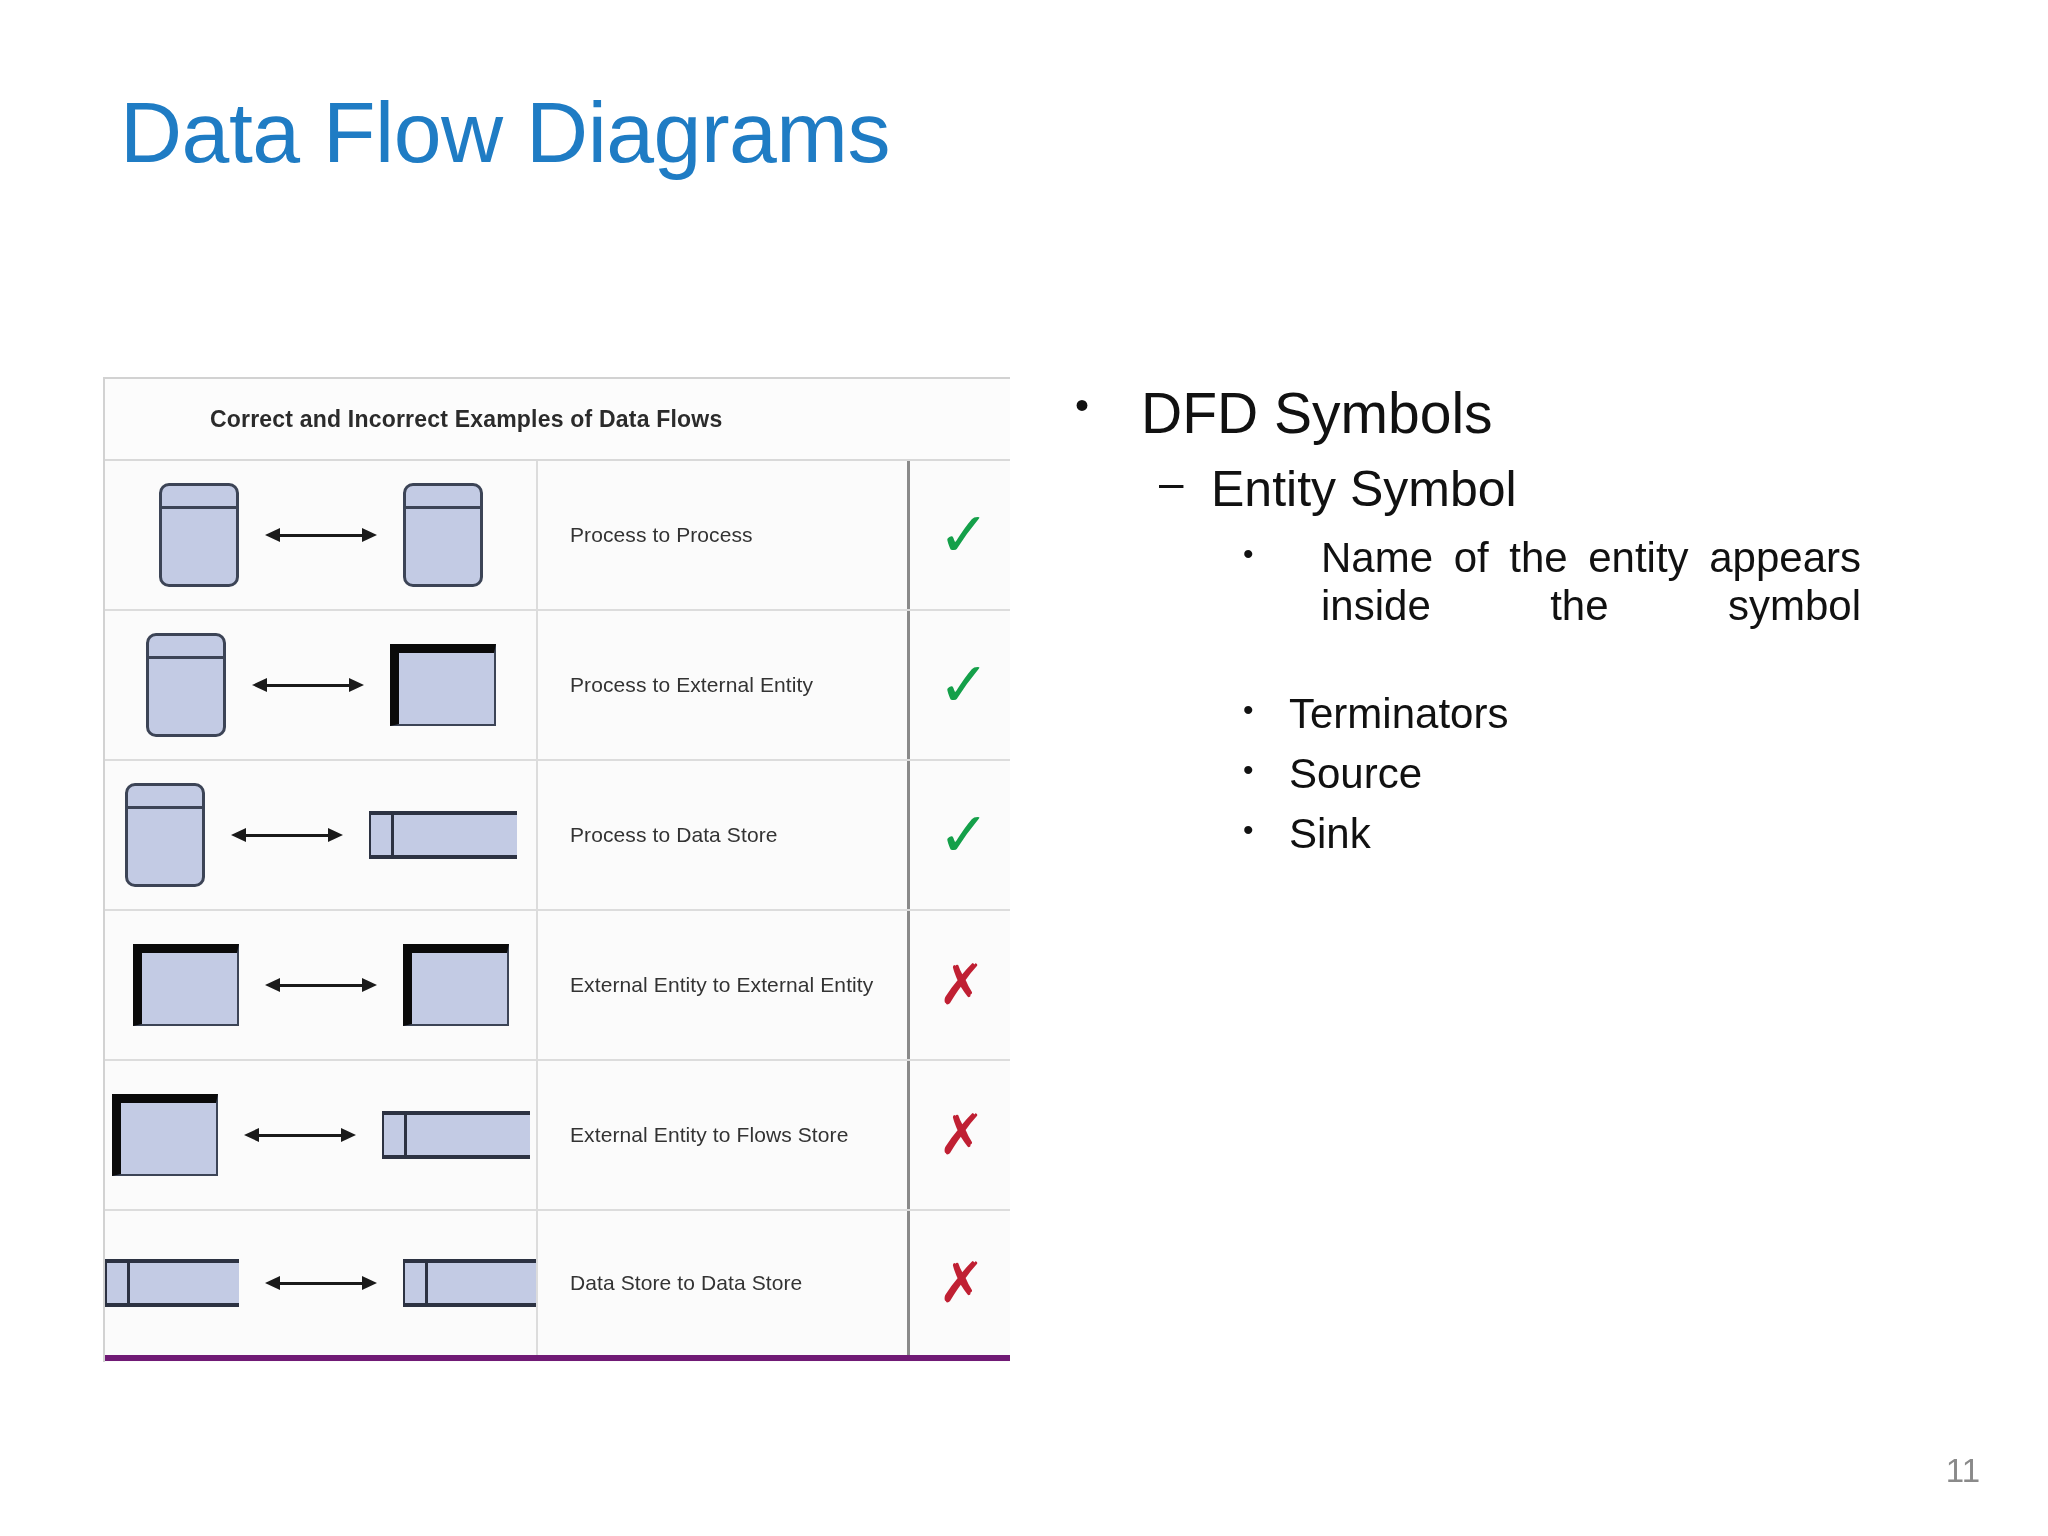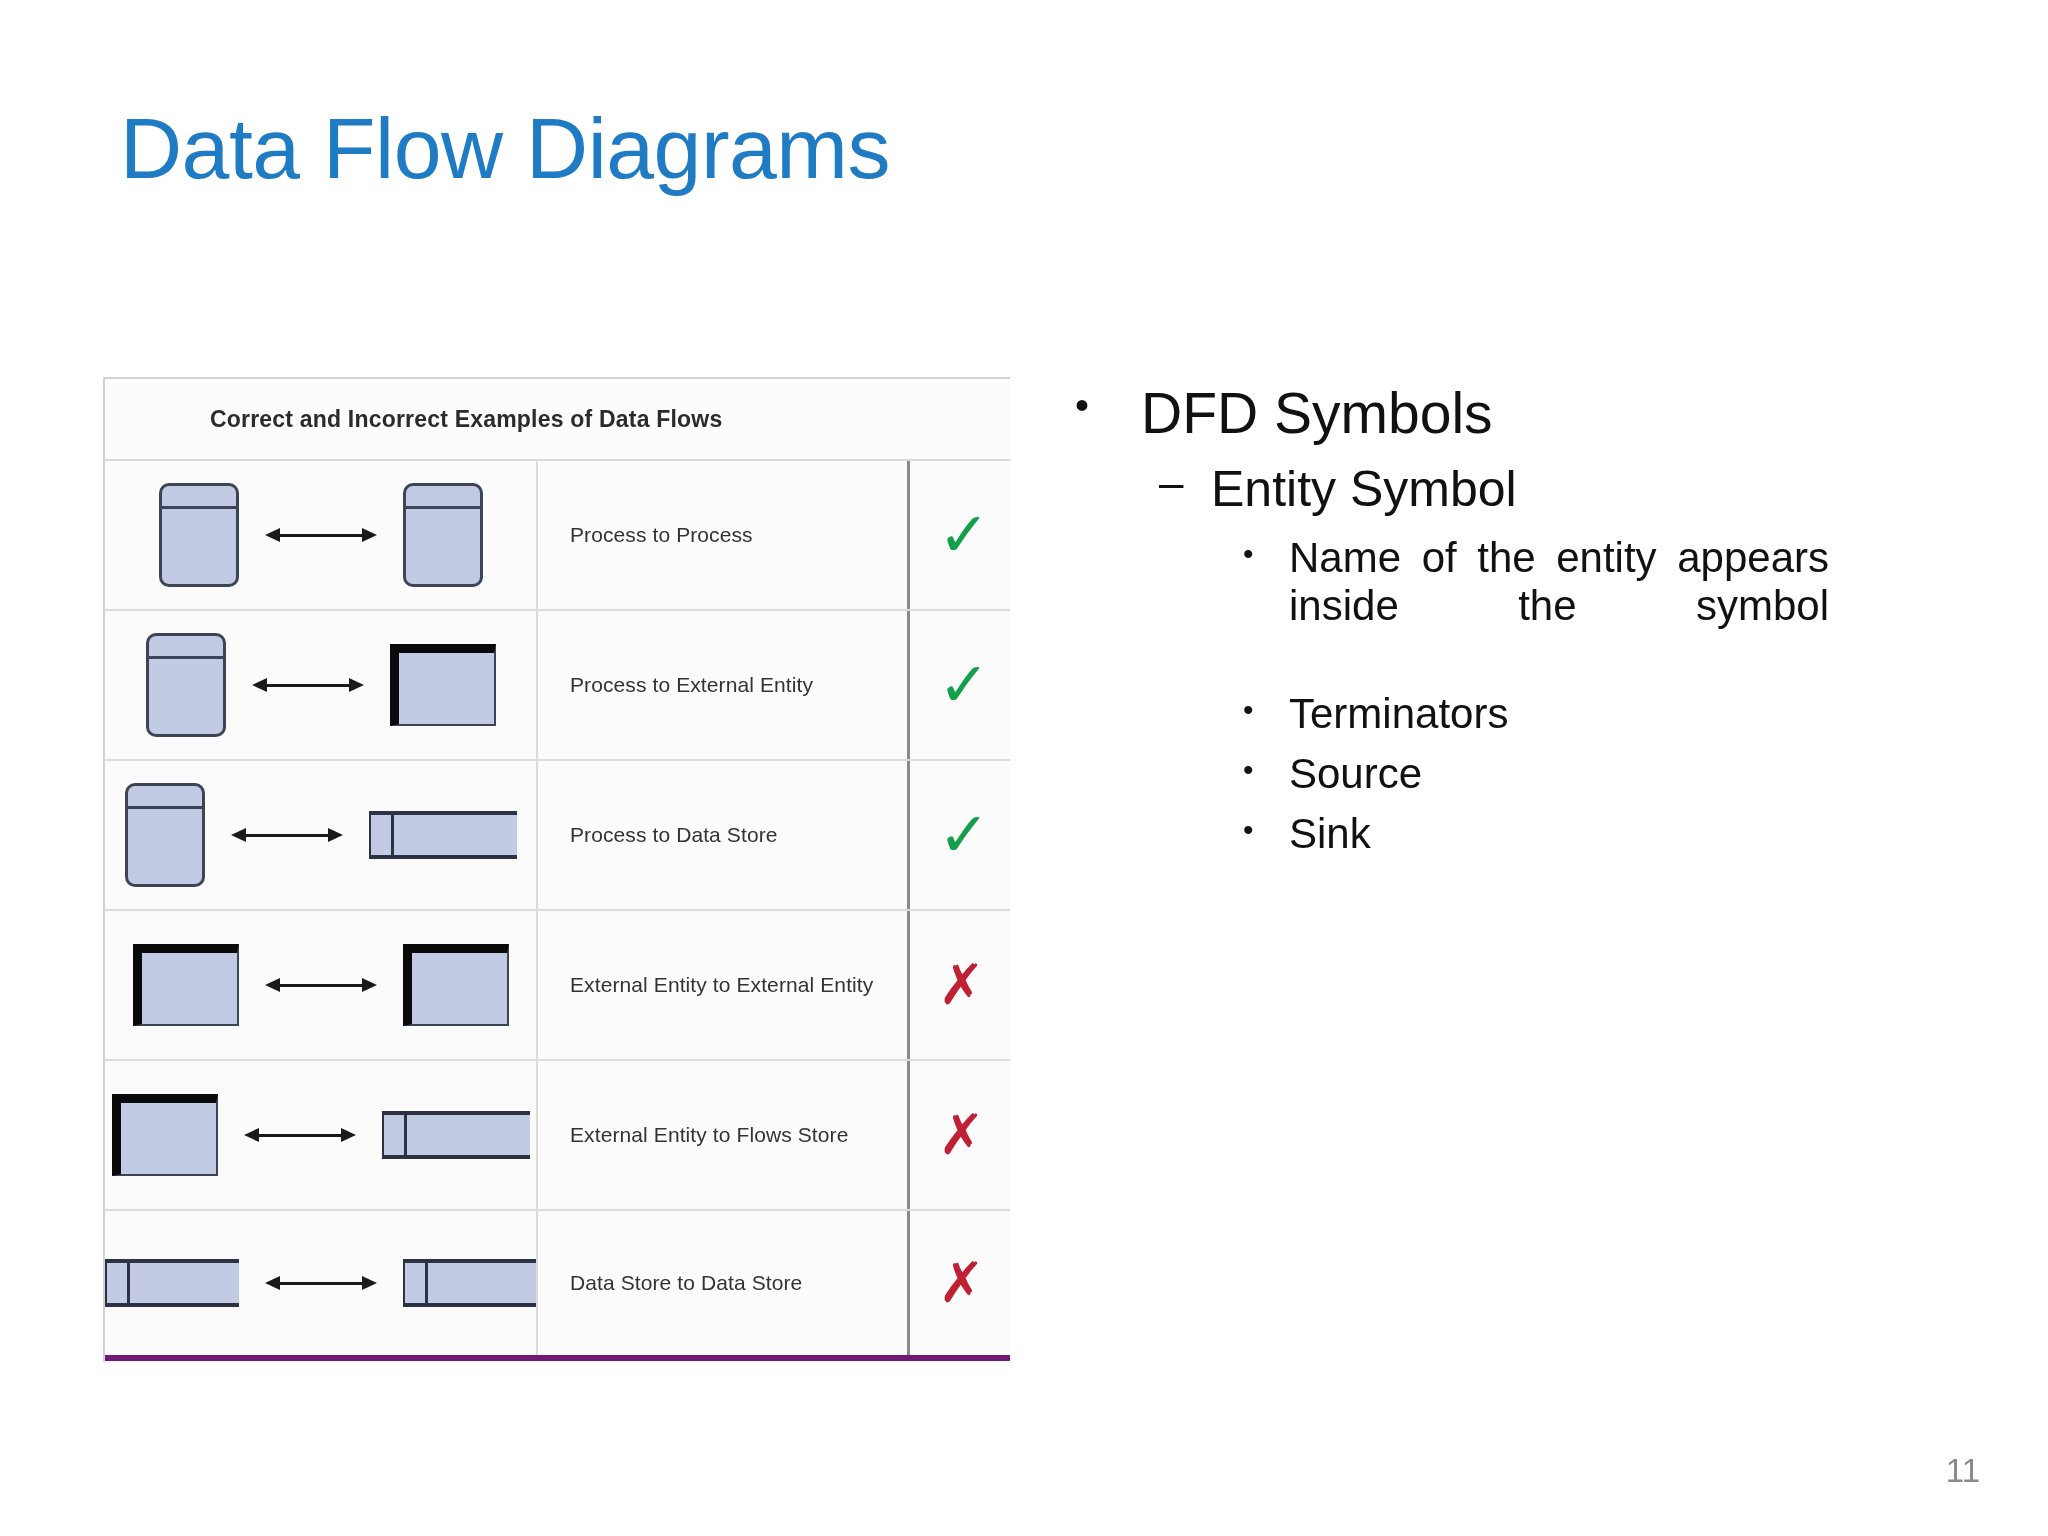--- a/index.html
+++ b/index.html
@@ -13,21 +13,21 @@
     position: relative;
     overflow: hidden;
     font-family: "Liberation Sans", sans-serif;
     -webkit-font-smoothing: antialiased;
   }
 
   
   .slide-title {
     position: absolute;
     left: 120px;
-    top: 102px;
+    top: 86px;
     font-size: 86px;
     line-height: 1.08;
     color: #1f7cc4;
     font-weight: 400;
     letter-spacing: -0.5px;
     white-space: nowrap;
   }
 
   
   .figure {
@@ -213,21 +213,21 @@
   .lvl3 {
     display: flex;
     align-items: flex-start;
     font-size: 42px;
     color: #111111;
     margin-left: 168px;
     margin-bottom: 12px;
   }
   .lvl3 .b-mark { width: 46px; flex: 0 0 46px; font-size: 30px; line-height: 1.35; }
   .lvl3 .b-text { max-width: 540px; }
-  .lvl3.justified .b-text { text-align: justify; text-justify: inter-word; }
+  .lvl3.justified .b-text { text-align: justify; text-justify: inter-word; margin-left: 32px; }
   .lvl3.justified .b-text::after { content: ""; display: inline-block; width: 100%; }
 
   
   .page-number {
     position: absolute;
     right: 68px;
     bottom: 46px;
     font-size: 33px;
     color: #8a8a8a;
     text-align: right;

